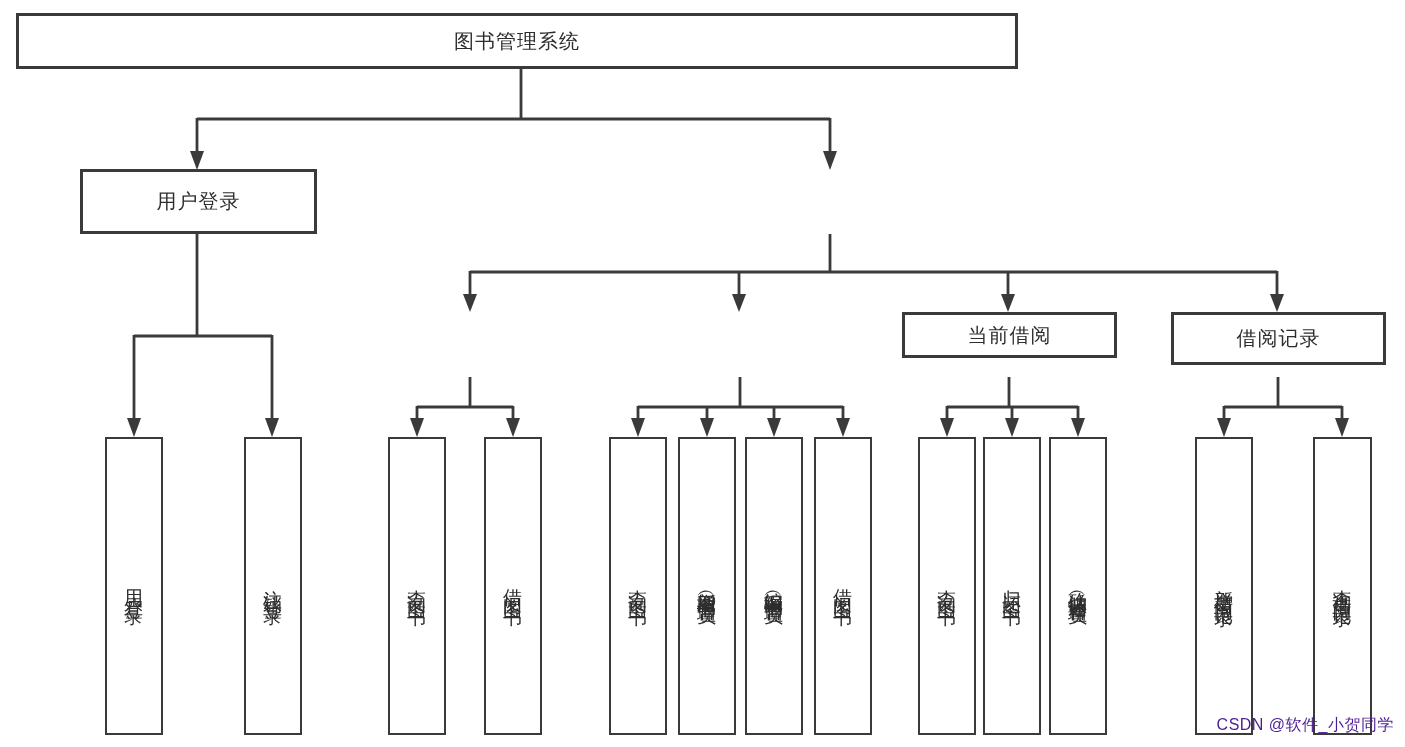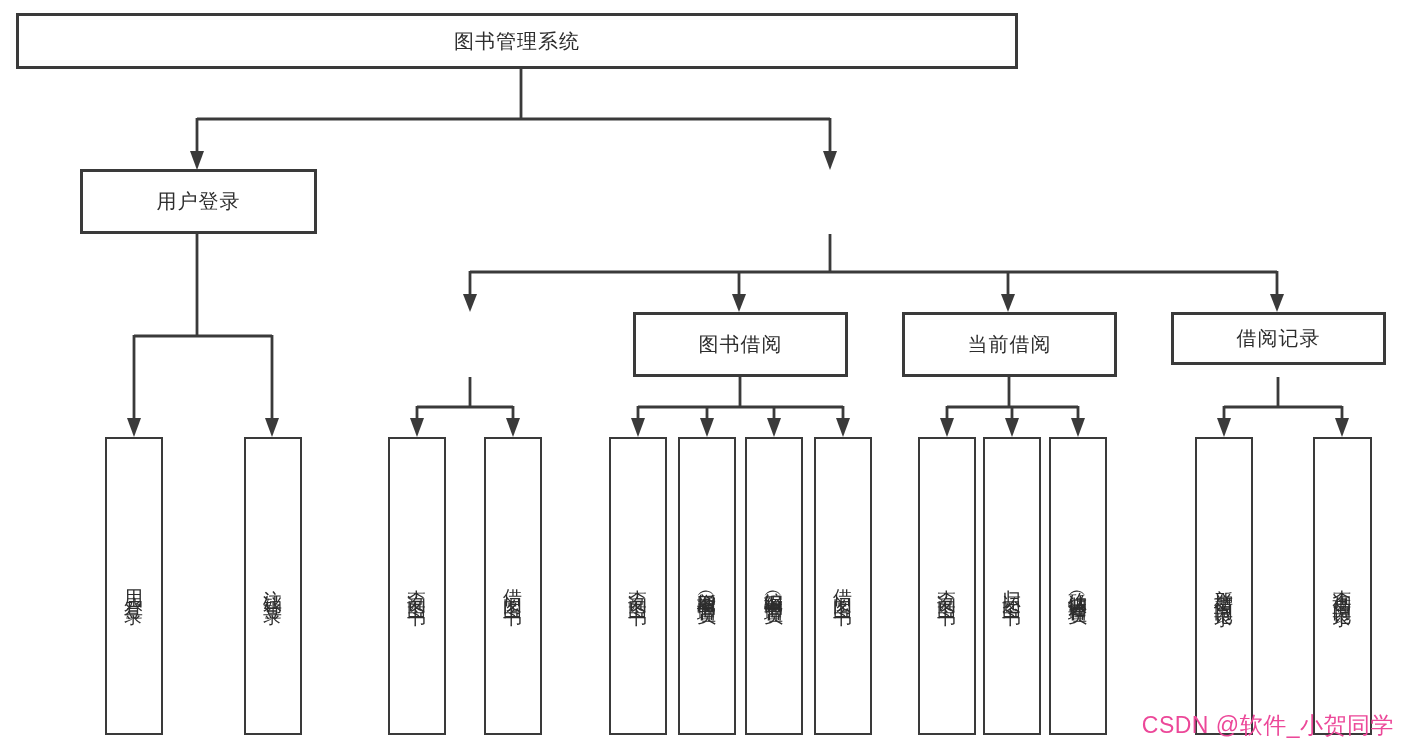--- a/index.html
+++ b/index.html
@@ -42,23 +42,23 @@
     font-size: 19px;
     letter-spacing: 6px;
     line-height: 1;
     color: #2d2d2d;
     white-space: nowrap;
   }
   .watermark {
     position: absolute;
     right: 11px;
     top: 714px;
-    font-size: 23px;
+    font-size: 16px;
     line-height: 22px;
-    color: #ec4899;
+    color: #4c1d95;
     letter-spacing: 0.5px;
     white-space: nowrap;
     z-index: 5;
   }
 </style>
 </head>
 <body>
 
 <div id="stage">
 
@@ -121,22 +121,21 @@
     <path d="M1224 406 V420"></path>
     <polygon points="1217,418 1231,418 1224,437" fill="#3a3a3a" stroke="none"></polygon>
     <path d="M1342 406 V420"></path>
     <polygon points="1335,418 1349,418 1342,437" fill="#3a3a3a" stroke="none"></polygon>
   </svg>
 
   <div class="hbox" style="left:16px; top:13px; width:1002px; height:56px;">图书管理系统</div>
 
   <div class="hbox" style="left:80px; top:169px; width:237px; height:65px;">用户登录</div>
 
-  <div class="hbox" style="left:633px; top:312px; width:215px; height:65px;">图书借阅</div>
-  <div class="hbox" style="left:902px; top:312px; width:215px; height:65px;">当前借阅</div>
+  <div class="hbox" style="left:902px; top:312px; width:215px; height:46px;">当前借阅</div>
   <div class="hbox" style="left:1171px; top:312px; width:215px; height:53px;">借阅记录</div>
 
   <div class="vbox" style="left:105px; top:437px; width:58px; height:298px;">
     <span>用户登录</span>
   </div>
   <div class="vbox" style="left:244px; top:437px; width:58px; height:298px;">
     <span>注销登录</span>
   </div>
 
   <div class="vbox" style="left:388px; top:437px; width:58px; height:298px;">

